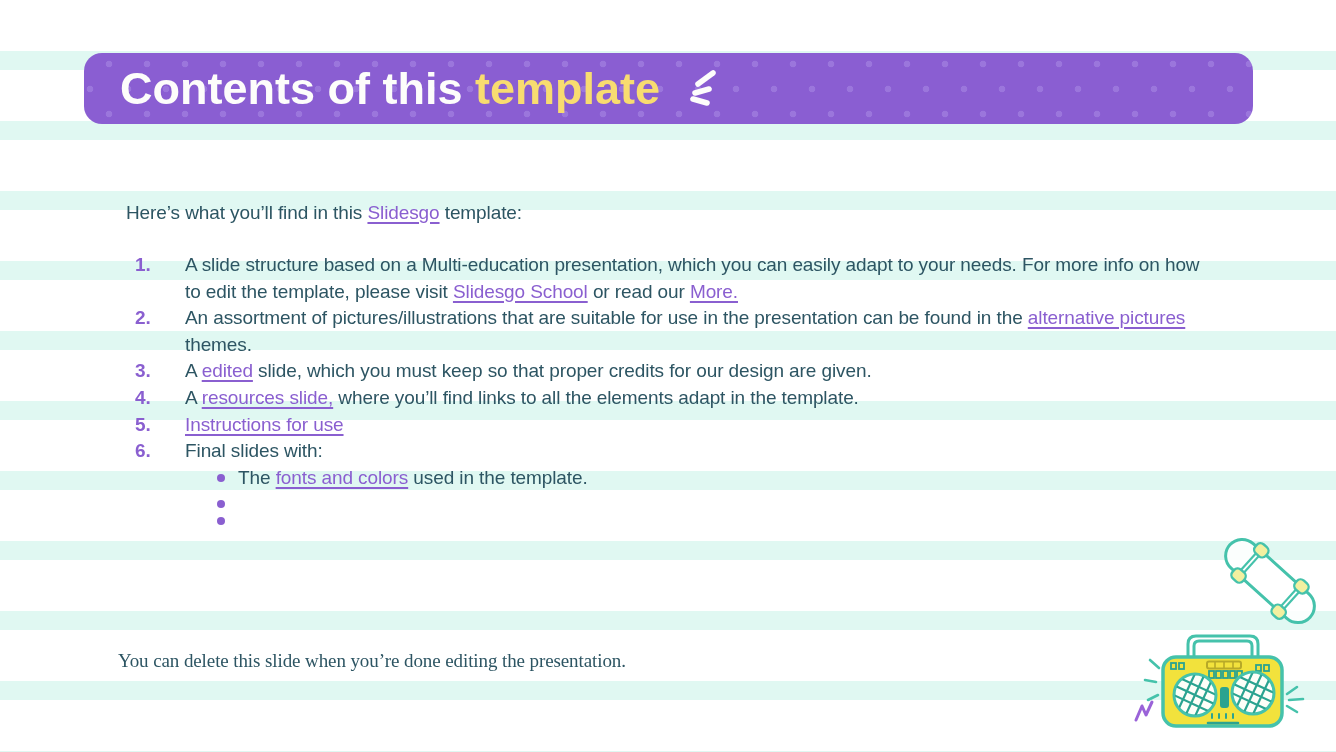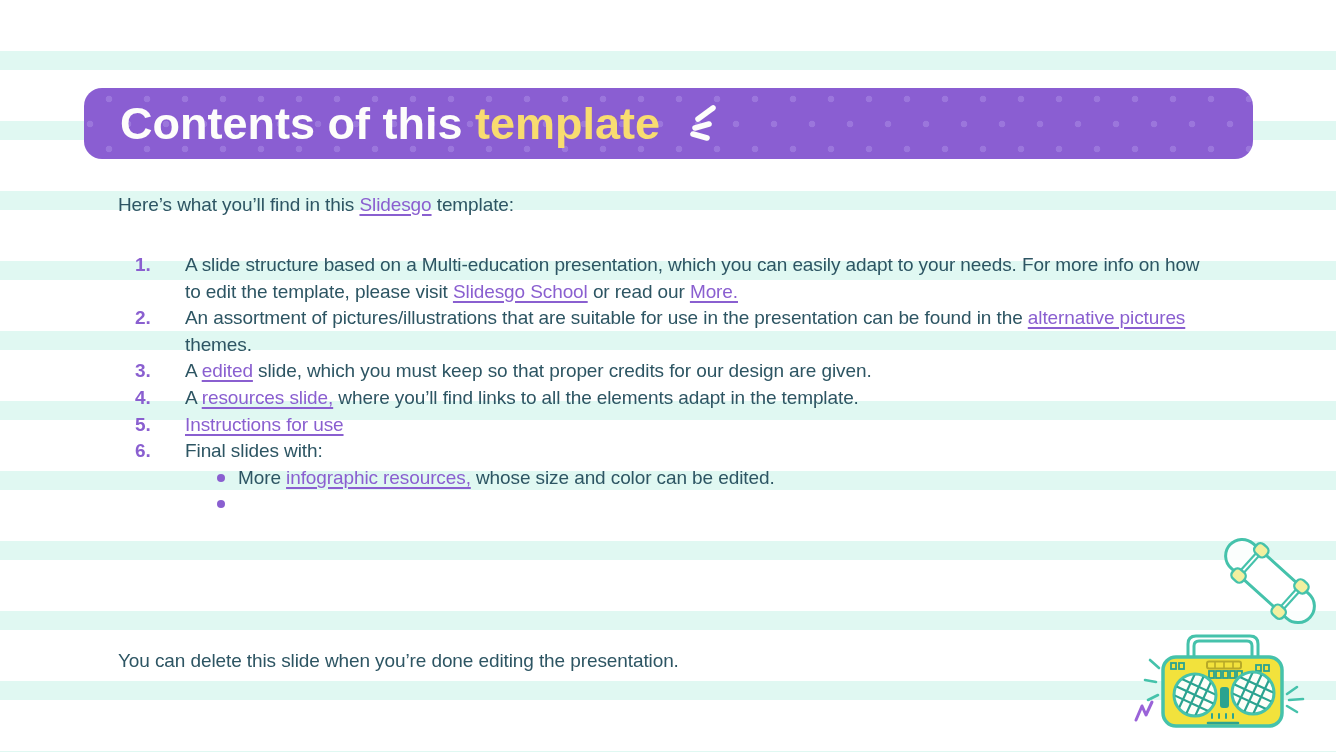--- a/index.html
+++ b/index.html
@@ -13,43 +13,43 @@
     --ill-yellow:#f2e23c;
     --wheel:#f3f0a0;
   }
   html,body{margin:0;padding:0;}
   body{width:1336px;height:752px;overflow:hidden;font-family:"Liberation Sans",sans-serif;}
   .slide{
     position:relative;width:1336px;height:752px;
     background:repeating-linear-gradient(to bottom,#ffffff 0 51px,var(--stripe) 51px 70px);
   }
   .banner{
-    position:absolute;left:84px;top:88px;width:1169px;height:71px;border-radius:18px;
+    position:absolute;left:84px;top:53px;width:1169px;height:71px;border-radius:18px;
     background-color:var(--accent);
     background-image:
       radial-gradient(circle, var(--dot) 3px, transparent 3.6px),
       radial-gradient(circle, var(--dot) 3px, transparent 3.6px);
     background-size:38px 50px,38px 50px;
     background-position:6px -14px,25px 11px;
     box-sizing:border-box;
   }
   .title{
     margin:0;height:71px;line-height:71px;padding-left:36px;
     font-size:45px;font-weight:bold;color:#fdfdfb;letter-spacing:0;
     white-space:nowrap;
   }
   .title .ylw{color:var(--yellow);}
   .emph{vertical-align:middle;margin-left:26px;margin-top:-8px;}
   .content{
     position:absolute;left:118px;top:192px;width:1090px;
     font-size:19px;line-height:26.6px;color:var(--text);letter-spacing:-0.1px;
   }
-  .intro{position:absolute;top:0;left:0;margin:0;width:100%;}
+  .intro{position:absolute;top:0;left:0;margin:8px;width:100%;}
   .list{position:absolute;top:60px;left:0;margin:0;padding:0;width:100%;list-style:none;}
-  .footnote{position:absolute;top:456px;left:0;margin:0;width:100%;}
+  .footnote{position:absolute;top:456px;left:0;margin:0;width:100%;font-family:Liberation Serif, serif;}
   .row{display:flex;align-items:flex-start;}
   .row .num{flex:0 0 50px;margin-left:17px;font-weight:700;color:var(--link);}
   .row .txt{flex:1 1 auto;}
   .sub{display:flex;align-items:flex-start;}
   .sub .dot{flex:0 0 auto;width:8px;height:8px;border-radius:50%;background:var(--link);margin:9px 13px 0 99px;}
   .sub .txt{flex:1 1 auto;}
   a.link,span.link{
     color:var(--link);text-decoration:underline;
     text-decoration-thickness:2px;text-underline-offset:3px;cursor:pointer;
   }
@@ -92,21 +92,24 @@
         <li class="row">
           <span class="num">5.</span>
           <div class="txt"><a class="link">Instructions for use</a></div>
         </li>
         <li class="row">
           <span class="num">6.</span>
           <div class="txt"><span>Final slides with:</span></div>
         </li>
         <li class="sub">
           <span class="dot"></span>
-          <div class="txt"><span>More </span><a class="link">infographic resources,</a><span> whose size and color can be edited.</span></div>
+          <div class="txt"><span>The </span><a class="link">fonts and colors</a><span> used in the template.</span></div>
+        </li>
+        <li class="sub">
+          <span class="dot"></span>
         </li>
         <li class="sub">
           <span class="dot"></span>
         </li>
       </ol>
     <p class="footnote" id="footnote"><span>You can delete this slide when you’re done editing the presentation.</span></p>
   </div>
 
   <svg class="deco" style="left:1207px;top:528px;" width="126" height="106" viewBox="0 0 126 106">
     <g transform="translate(63,53) rotate(42)">

